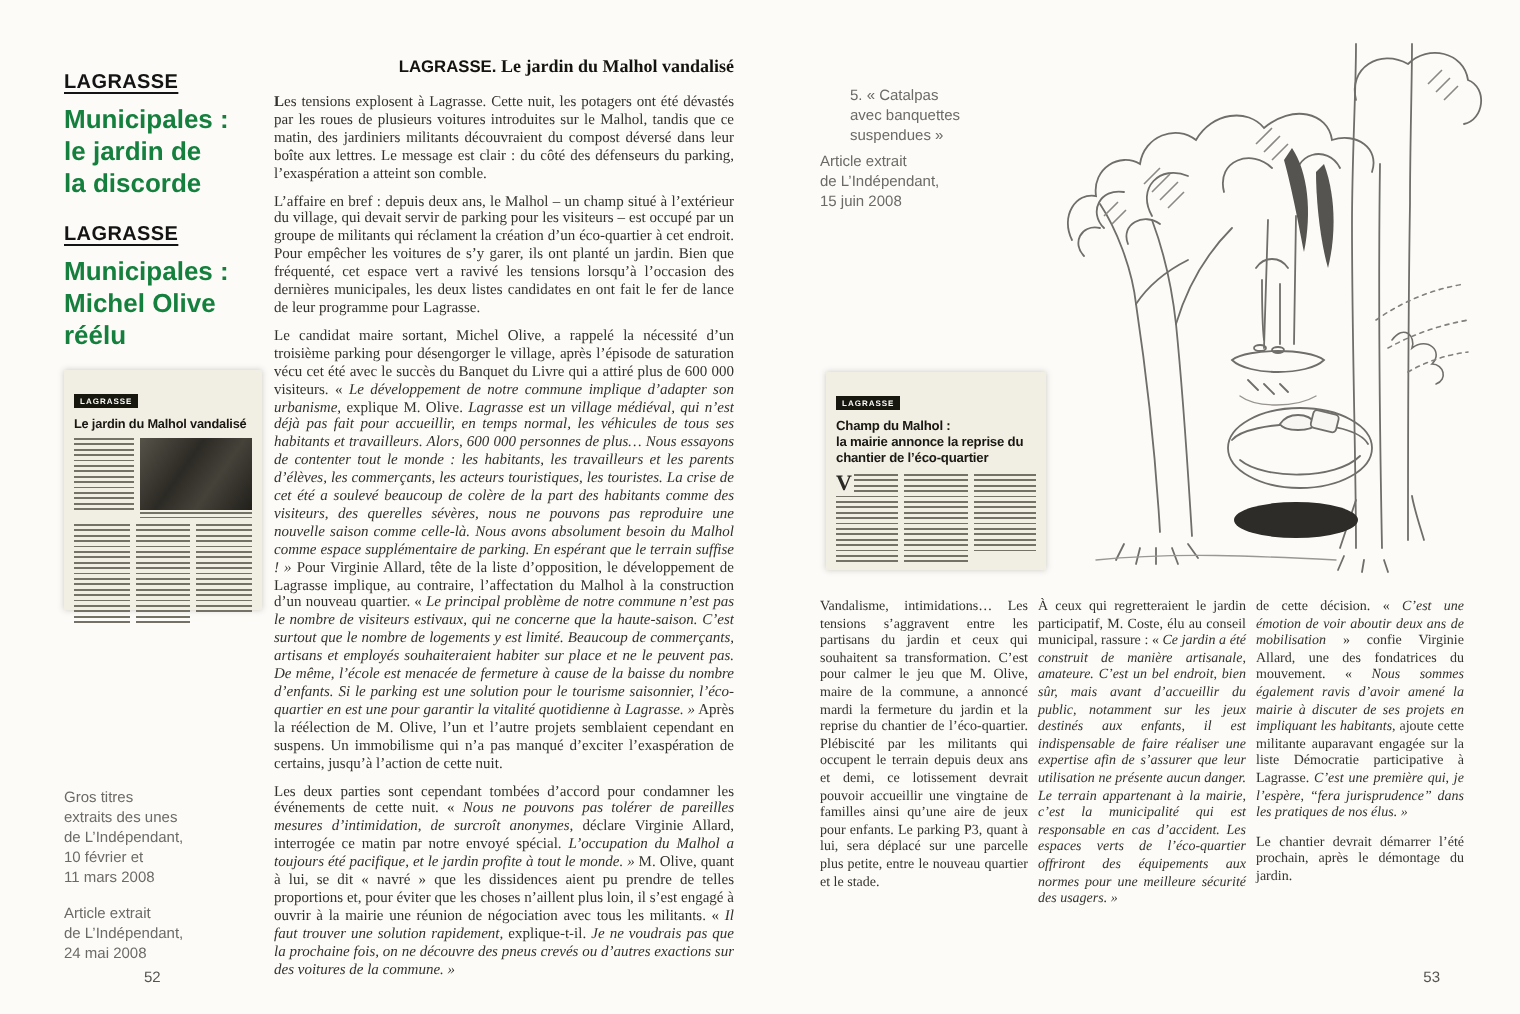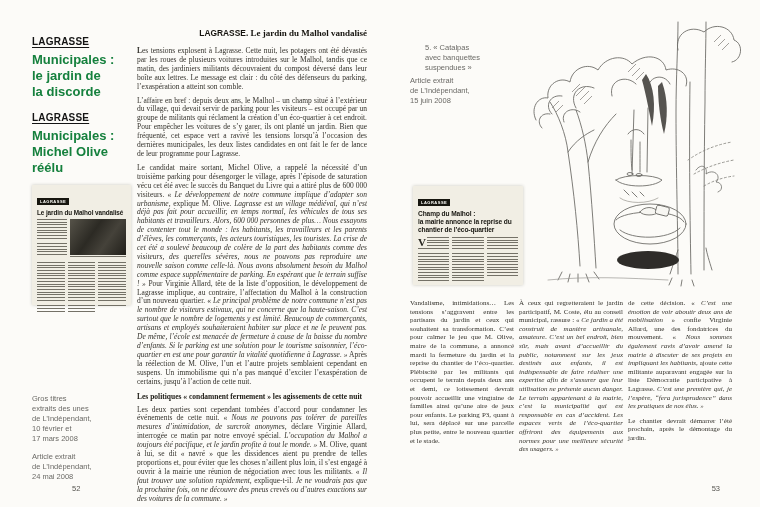--- a/index.html
+++ b/index.html
@@ -83,32 +83,31 @@
         <div class="stripes" style="height:50px;"></div>
         <div class="stripes" style="height:50px;"></div>
         <div class="stripes" style="height:46px;"></div>
       </div>
     </figure>
 
     <p class="caption pre abs" style="left:32px;top:394px;width:90px;margin:0;">Gros titres
 extraits des unes
 de L’Indépendant,
 10 février et
-17 mars 2008</p>
+11 mars 2008</p>
     <p class="caption pre abs" style="left:32px;top:452px;width:90px;margin:0;">Article extrait
 de L’Indépendant,
 24 mai 2008</p>
     <div class="pagenum abs" style="left:32px;top:484px;padding-left:40px;">52</div>
 
     <article class="art-left abs" style="left:137px;top:28px;">
       <h1><span class="loc">LAGRASSE.</span> <span>Le jardin du Malhol vandalisé</span></h1>
       <p><strong>L</strong><span>es tensions explosent à Lagrasse. Cette nuit, les potagers ont été dévastés par les roues de plusieurs voitures introduites sur le Malhol, tandis que ce matin, des jardiniers militants découvraient du compost déversé dans leur boîte aux lettres. Le message est clair : du côté des défenseurs du parking, l’exaspération a atteint son comble.</span></p>
       <p><span>L’affaire en bref : depuis deux ans, le Malhol – un champ situé à l’extérieur du village, qui devait servir de parking pour les visiteurs – est occupé par un groupe de militants qui réclament la création d’un éco-quartier à cet endroit. Pour empêcher les voitures de s’y garer, ils ont planté un jardin. Bien que fréquenté, cet espace vert a ravivé les tensions lorsqu’à l’occasion des dernières municipales, les deux listes candidates en ont fait le fer de lance de leur programme pour Lagrasse.</span></p>
       <p><span>Le candidat maire sortant, Michel Olive, a rappelé la nécessité d’un troisième parking pour désengorger le village, après l’épisode de saturation vécu cet été avec le succès du Banquet du Livre qui a attiré plus de 600 000 visiteurs. « </span><em>Le développement de notre commune implique d’adapter son urbanisme,</em><span> explique M. Olive. </span><em>Lagrasse est un village médiéval, qui n’est déjà pas fait pour accueillir, en temps normal, les véhicules de tous ses habitants et travailleurs. Alors, 600 000 personnes de plus… Nous essayons de contenter tout le monde : les habitants, les travailleurs et les parents d’élèves, les commerçants, les acteurs touristiques, les touristes. La crise de cet été a soulevé beaucoup de colère de la part des habitants comme des visiteurs, des querelles sévères, nous ne pouvons pas reproduire une nouvelle saison comme celle-là. Nous avons absolument besoin du Malhol comme espace supplémentaire de parking. En espérant que le terrain suffise ! »</em><span> Pour Virginie Allard, tête de la liste d’opposition, le développement de Lagrasse implique, au contraire, l’affectation du Malhol à la construction d’un nouveau quartier. « </span><em>Le principal problème de notre commune n’est pas le nombre de visiteurs estivaux, qui ne concerne que la haute-saison. C’est surtout que le nombre de logements y est limité. Beaucoup de commerçants, artisans et employés souhaiteraient habiter sur place et ne le peuvent pas. De même, l’école est menacée de fermeture à cause de la baisse du nombre d’enfants. Si le parking est une solution pour le tourisme saisonnier, l’éco-quartier en est une pour garantir la vitalité quotidienne à Lagrasse. »</em><span> Après la réélection de M. Olive, l’un et l’autre projets semblaient cependant en suspens. Un immobilisme qui n’a pas manqué d’exciter l’exaspération de certains, jusqu’à l’action de cette nuit.</span></p>
-      <h2>Les politiques « condamnent fermement » les agissements de cette nuit</h2>
       <p><span>Les deux parties sont cependant tombées d’accord pour condamner les événements de cette nuit. « </span><em>Nous ne pouvons pas tolérer de pareilles mesures d’intimidation, de surcroît anonymes,</em><span> déclare Virginie Allard, interrogée ce matin par notre envoyé spécial. </span><em>L’occupation du Malhol a toujours été pacifique, et le jardin profite à tout le monde. »</em><span> M. Olive, quant à lui, se dit « navré » que les dissidences aient pu prendre de telles proportions et, pour éviter que les choses n’aillent plus loin, il s’est engagé à ouvrir à la mairie une réunion de négociation avec tous les militants. « </span><em>Il faut trouver une solution rapidement,</em><span> explique-t-il. </span><em>Je ne voudrais pas que la prochaine fois, on ne découvre des pneus crevés ou d’autres exactions sur des voitures de la commune. »</em></p>
     </article>
   </section>
 
   <section>
 
     <p class="caption pre abs" style="left:410px;top:28px;width:80px;margin:15px;">5. « Catalpas
 avec banquettes
 suspendues »</p>
     <p class="caption pre abs" style="left:410px;top:76px;width:80px;margin:0;">Article extrait

